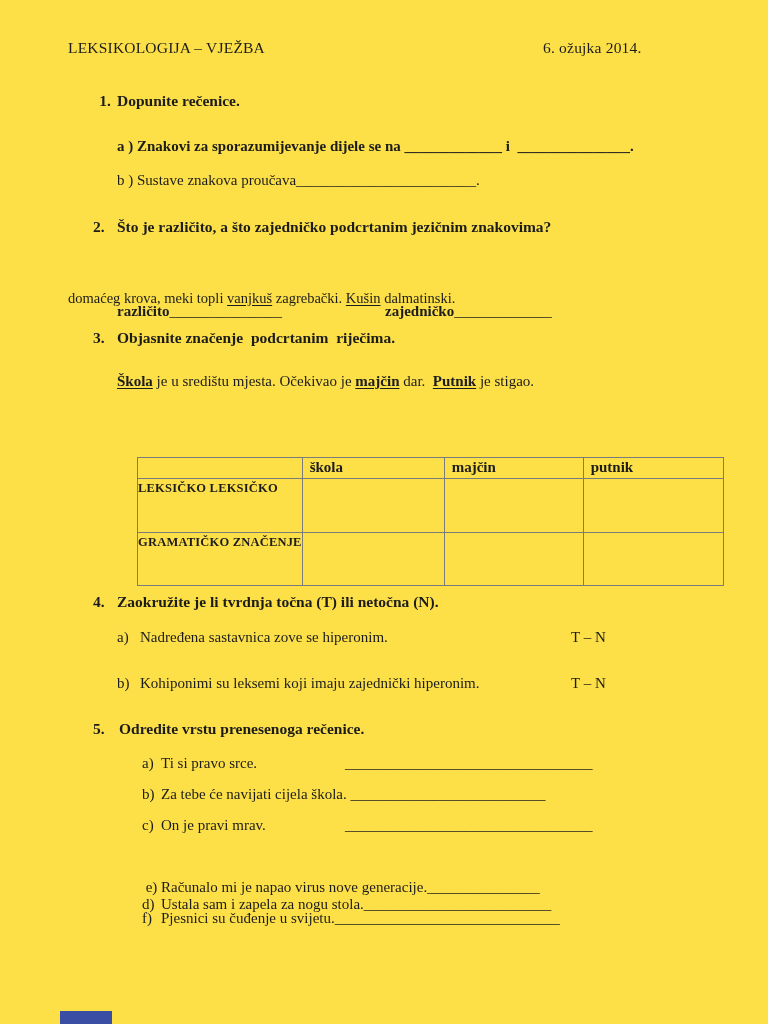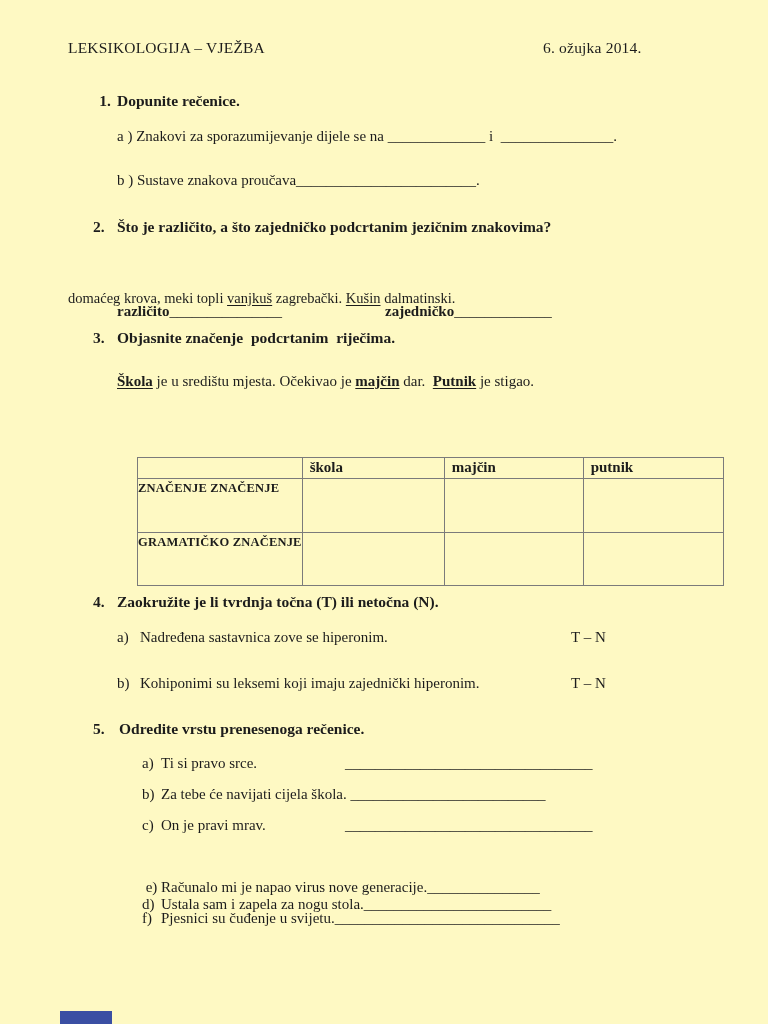--- a/index.html
+++ b/index.html
@@ -1,17 +1,17 @@
 <!DOCTYPE html>
 <html><head>
 <meta charset="utf-8">
 <style>
   html,body{margin:0;padding:0;background:#ffffff;}
   .page{
-    position:relative;width:768px;height:1024px;background:#fef9c3;overflow:hidden;
+    position:relative;width:768px;height:1024px;background:#fde047;overflow:hidden;
     font-family:"Liberation Serif","DejaVu Serif",serif;color:#1c1c1c;font-size:15px;
   }
   .abs{position:absolute;white-space:pre;}
   .b{font-weight:bold;margin-top:39px;}
   .u{text-decoration:underline;text-underline-offset:2px;}
   .qhead{font-weight:bold;font-size:15.5px;}
   .qnum{display:inline-block;width:24px;}
   .qnum5{display:inline-block;width:26px;}
   .para{font-size:14.5px;line-height:18.5px;}
   .hdr{font-size:15.5px;letter-spacing:.2px;}
@@ -33,21 +33,21 @@
 </head>
 <body>
 
 <div class="page">
 
   <div class="abs hdr" style="left:68px;top:39px;">LEKSIKOLOGIJA – VJEŽBA</div>
   <div class="abs hdr" style="left:543px;top:39px;">6. ožujka 2014.</div>
 
   <div class="abs qhead" style="left:93px;top:92px;text-align:center;"><span class="qnum">1.</span><span>Dopunite rečenice.</span></div>
 
-  <div class="abs" style="left:117px;top:128px;"><span>a ) Znakovi za sporazumijevanje dijele se na </span><span>_____________</span><span> i  </span><span>_______________</span><span>.</span></div>
+  <div class="abs" style="left:117px;top:138px;font-weight:bold;"><span>a ) Znakovi za sporazumijevanje dijele se na </span><span>_____________</span><span> i  </span><span>_______________</span><span>.</span></div>
 
   <div class="abs" style="left:117px;top:172px;"><span>b ) Sustave znakova proučava</span><span>________________________</span><span>.</span></div>
 
   <div class="abs qhead" style="left:93px;top:218px;"><span class="qnum">2.</span><span>Što je različito, a što zajedničko podcrtanim jezičnim znakovima?</span></div>
 
   <div class="abs para" style="left:68px;top:252px;">
     <div><span>domaćeg krova, meki topli </span><span class="u">vanjkuš</span><span> zagrebački. </span><span class="u">Kušin</span><span> dalmatinski.</span></div>
   </div>
 
   <div class="abs" style="left:117px;top:303px;"><span class="b">različito</span><span>_______________</span></div>
@@ -59,21 +59,21 @@
 
   <div class="abs" style="left:137px;top:423px;">
     <table class="grid">
       <tbody><tr class="hrow">
         <td class="c0"></td>
         <td class="c1">škola</td>
         <td class="c2">majčin</td>
         <td class="c3">putnik</td>
       </tr>
       <tr class="r1">
-        <td class="c0 rlabel">ZNAČENJE ZNAČENJE</td>
+        <td class="c0 rlabel">LEKSIČKO LEKSIČKO</td>
         <td class="c1"></td>
         <td class="c2"></td>
         <td class="c3"></td>
       </tr>
       <tr class="r2">
         <td class="c0 rlabel">GRAMATIČKO ZNAČENJE</td>
         <td class="c1"></td>
         <td class="c2"></td>
         <td class="c3"></td>
       </tr>

